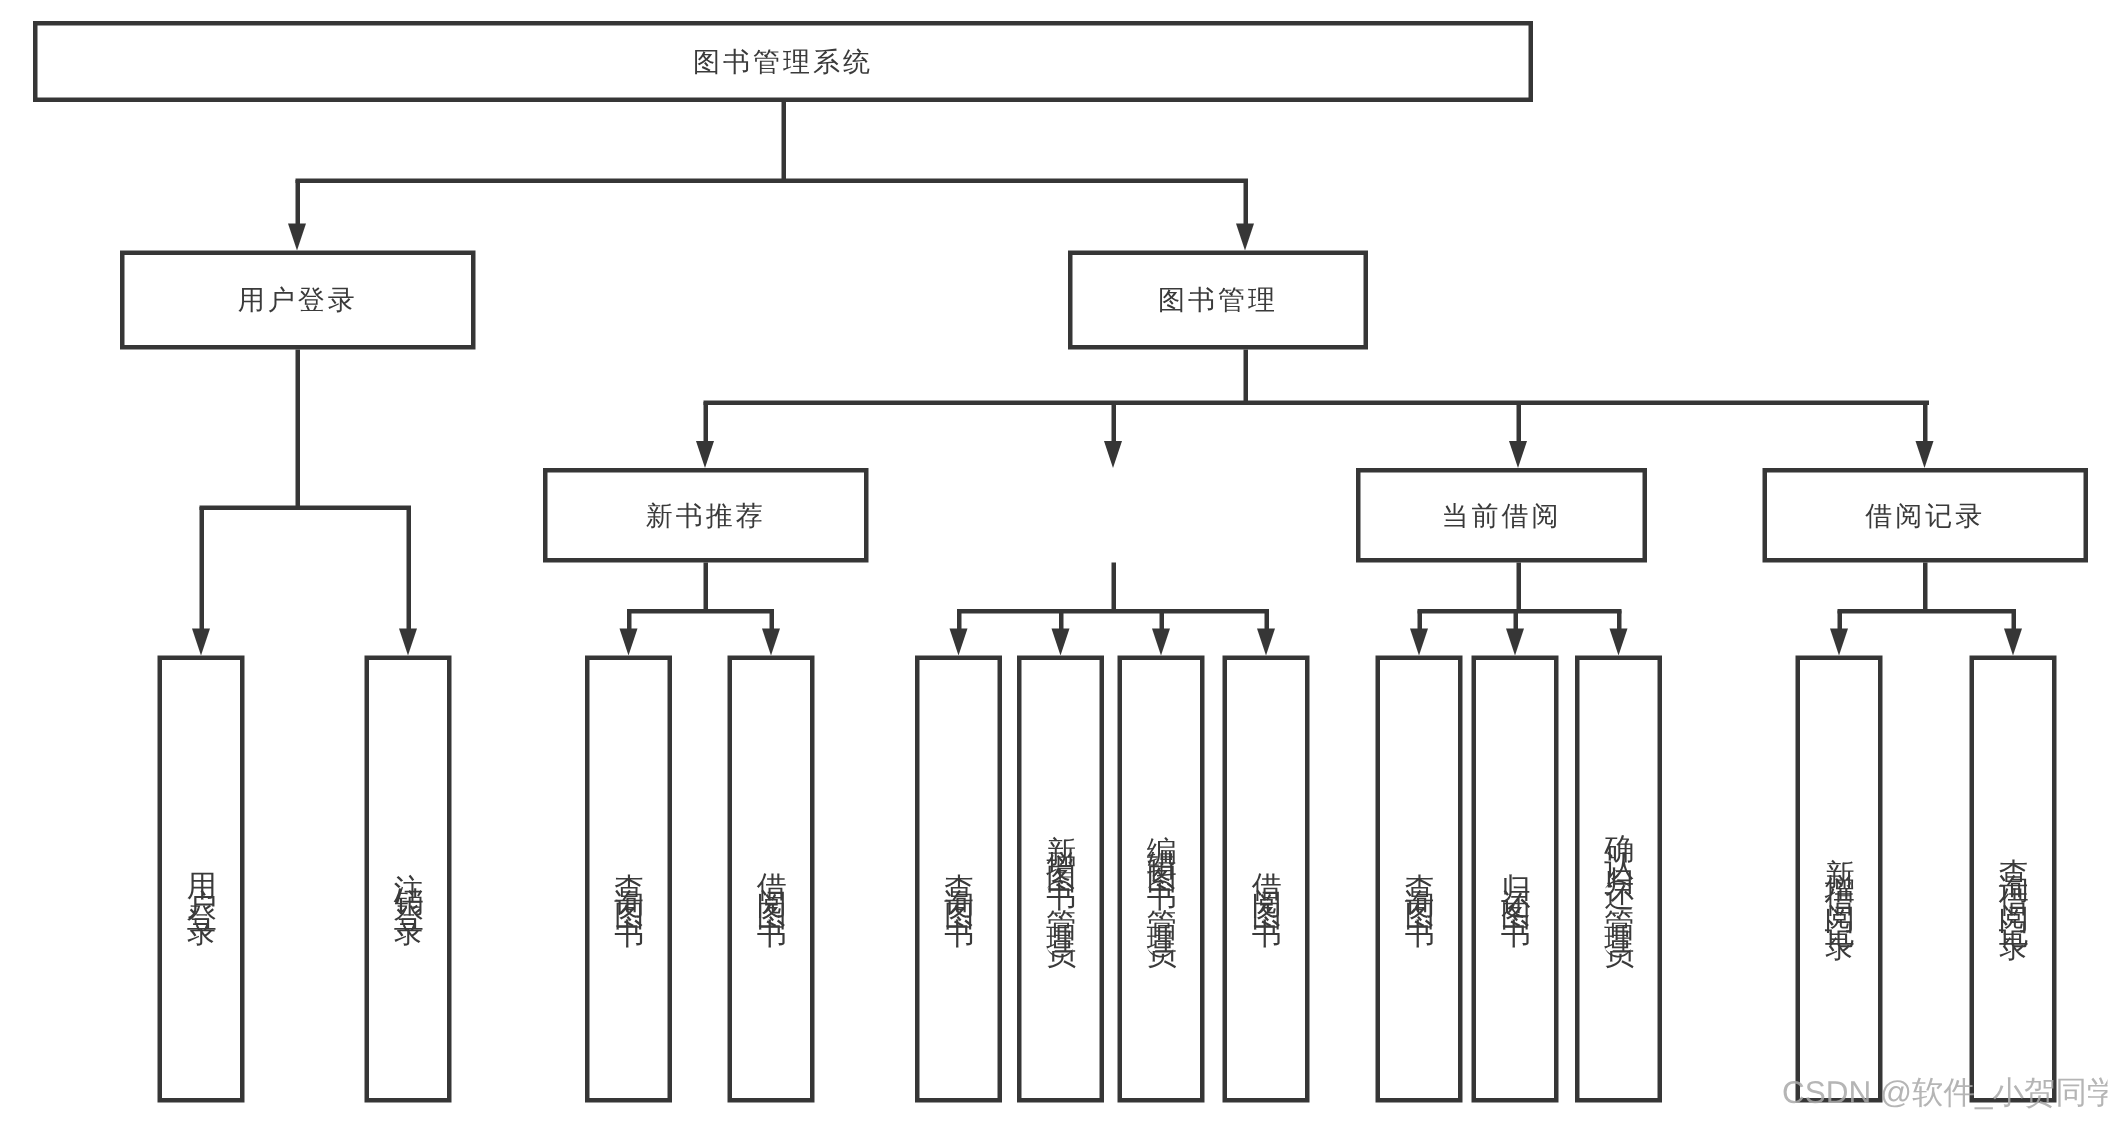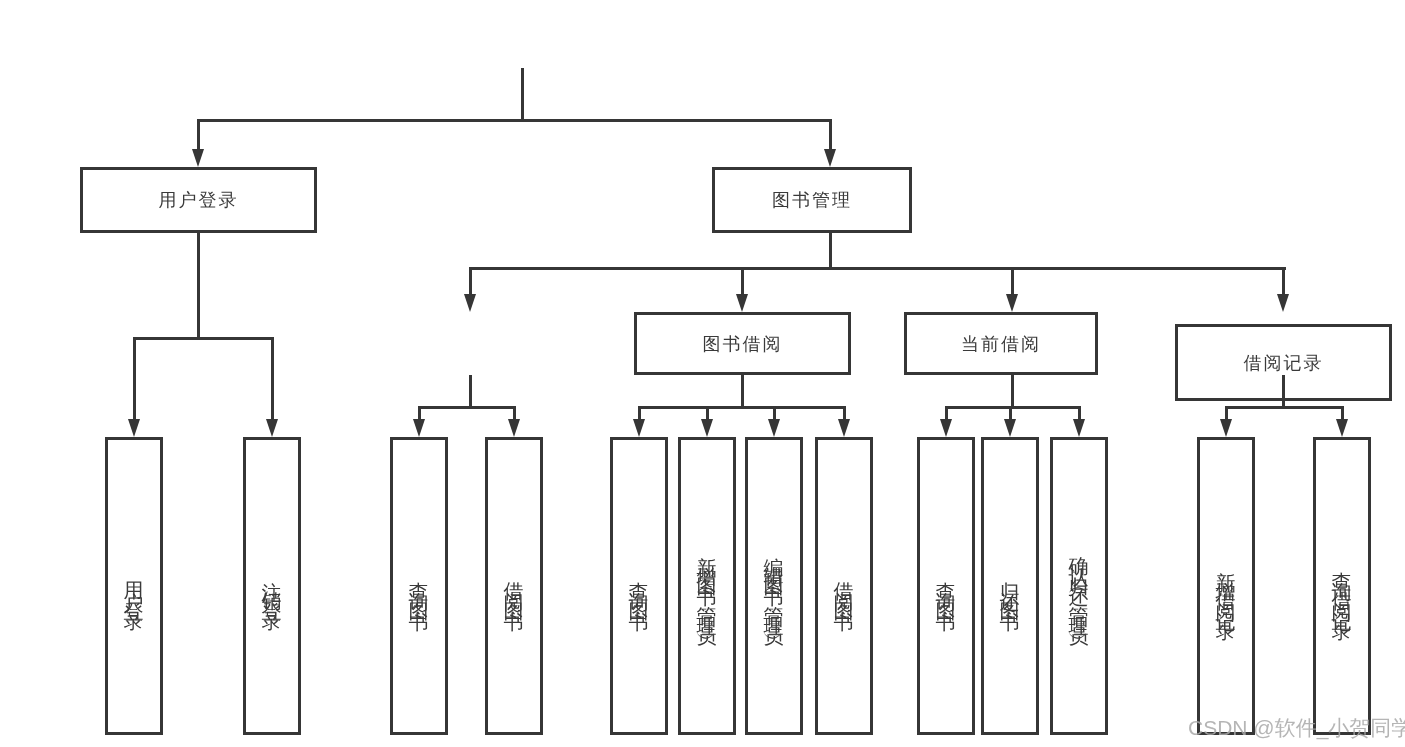--- a/index.html
+++ b/index.html
@@ -58,20 +58,23 @@
     opacity: 0.85;
     white-space: nowrap;
     z-index: 5;
   }
 </style>
 </head>
 <body>
 
 <div class="stage">
 
+  <div class="node h" style="left:22px;top:14px;width:1000px;height:54px">
+    <span class="label">图书管理系统</span>
+  </div>
 
   <div class="vline" style="left:520.5px;top:68px;height:52px"></div>
   <div class="hline" style="left:196.5px;top:118.5px;width:635px"></div>
   <div class="vline" style="left:196.5px;top:120px;height:30px"></div>
   <div class="arrowhead" style="left:191.5px;top:149px"></div>
   <div class="vline" style="left:828.5px;top:120px;height:30px"></div>
   <div class="arrowhead" style="left:823.5px;top:149px"></div>
 
   <div class="node h" style="left:80px;top:167px;width:237px;height:66px">
     <span class="label">用户登录</span>
@@ -91,27 +94,27 @@
   <div class="hline" style="left:468.5px;top:266.5px;width:817px"></div>
   <div class="vline" style="left:468.5px;top:268px;height:27px"></div>
   <div class="arrowhead" style="left:463.5px;top:294px"></div>
   <div class="vline" style="left:741px;top:268px;height:27px"></div>
   <div class="arrowhead" style="left:736px;top:294px"></div>
   <div class="vline" style="left:1011px;top:268px;height:27px"></div>
   <div class="arrowhead" style="left:1006px;top:294px"></div>
   <div class="vline" style="left:1282px;top:268px;height:27px"></div>
   <div class="arrowhead" style="left:1277px;top:294px"></div>
 
-  <div class="node h" style="left:634px;top:312px;width:217px;height:63px">
-    <span class="label">图书借阅</span>
+  <div class="node h" style="left:362px;top:312px;width:217px;height:63px">
+    <span class="label">新书推荐</span>
   </div>
   <div class="node h" style="left:904px;top:312px;width:194px;height:63px">
     <span class="label">当前借阅</span>
   </div>
-  <div class="node h" style="left:1175px;top:324px;width:217px;height:77px">
+  <div class="node h" style="left:1175px;top:312px;width:217px;height:63px">
     <span class="label">借阅记录</span>
   </div>
 
   <div class="vline" style="left:469px;top:375px;height:32px"></div>
   <div class="hline" style="left:417.5px;top:405.5px;width:98px"></div>
   <div class="vline" style="left:417.5px;top:407px;height:13px"></div>
   <div class="arrowhead" style="left:412.5px;top:419px"></div>
   <div class="vline" style="left:512.5px;top:407px;height:13px"></div>
   <div class="arrowhead" style="left:507.5px;top:419px"></div>
 

